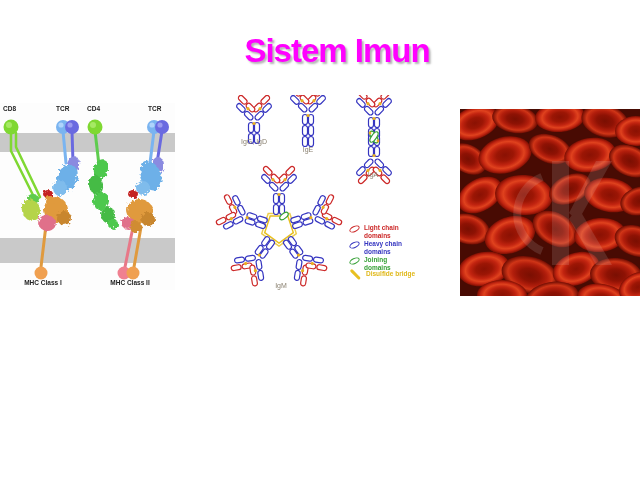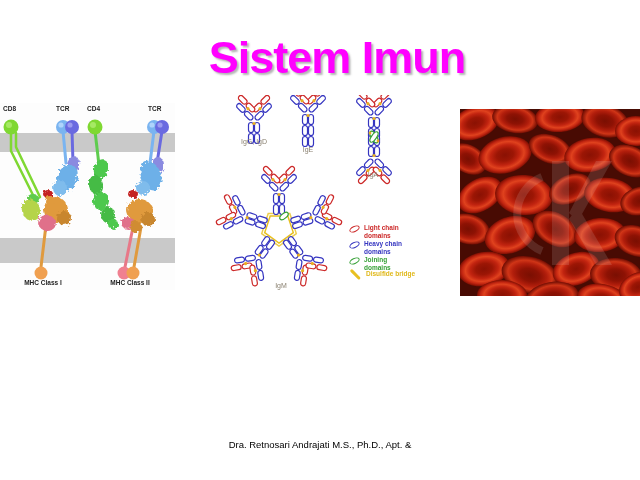--- a/index.html
+++ b/index.html
@@ -4,21 +4,21 @@
 <style>
   html,body{margin:0;padding:0;background:#888;}
   *{box-sizing:border-box;}
   #slide{
     position:relative;width:640px;height:480px;background:#ffffff;overflow:hidden;
     font-family:"Liberation Sans", sans-serif;
   }
   
   #title{
     position:absolute;left:0;right:0;top:32px;padding-left:34px;
-    text-align:center;font-size:45px;font-weight:bold;letter-spacing:-1px;
+    text-align:center;font-size:33px;font-weight:bold;letter-spacing:-1px;
     color:#ff00ff;text-shadow:2px 2px 2px rgba(90,90,90,.45);
     white-space:nowrap;
   }
   
   .fig{position:absolute;}
   #fig-mhc{left:0;top:103px;width:175px;height:187px;}
   #fig-ab{left:205px;top:95px;width:240px;height:210px;}
   #fig-rbc{left:460px;top:109px;width:180px;height:187px;}
   svg{display:block;}
   
@@ -284,16 +284,15 @@
       <g opacity="0.13">
         <path d="M 82 68 A 40 40 0 0 0 82 142" stroke="#e8e8e8" stroke-width="8" fill="none"></path>
         <rect x="92" y="52" width="17" height="104" fill="#e8e8e8"></rect>
         <polygon points="109,104 136,52 152,52 118,112" fill="#e8e8e8"></polygon>
         <polygon points="118,98 152,156 136,156 109,110" fill="#e8e8e8"></polygon>
       </g>
     </svg>
   </div>
 
   <div id="footer">
-    <div>Dra. Retnosari Andrajati M.S., Ph.D., Apt. &amp;</div>
   </div>
 
 </div>
 
 </body></html>

